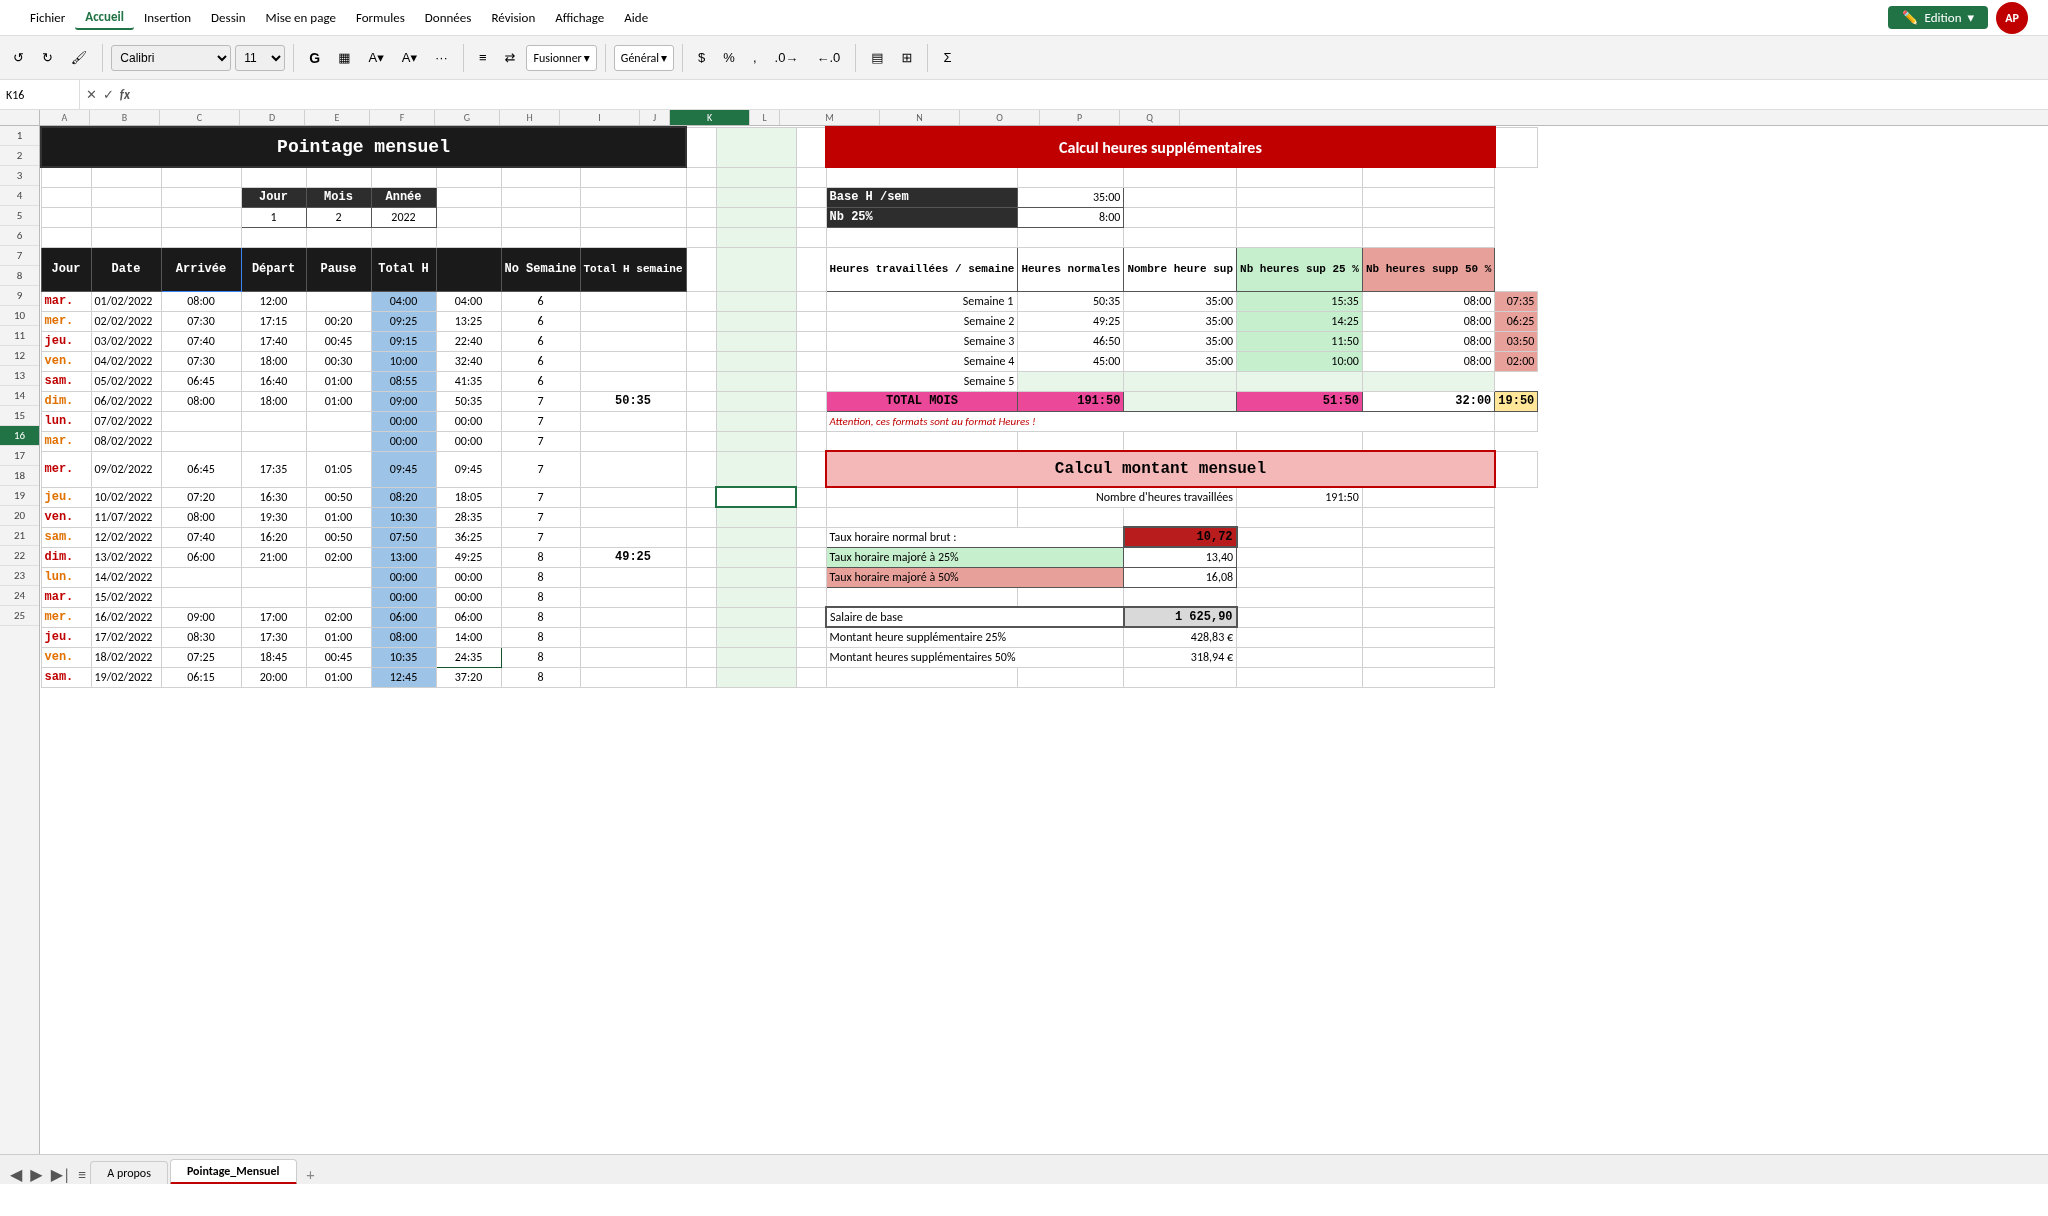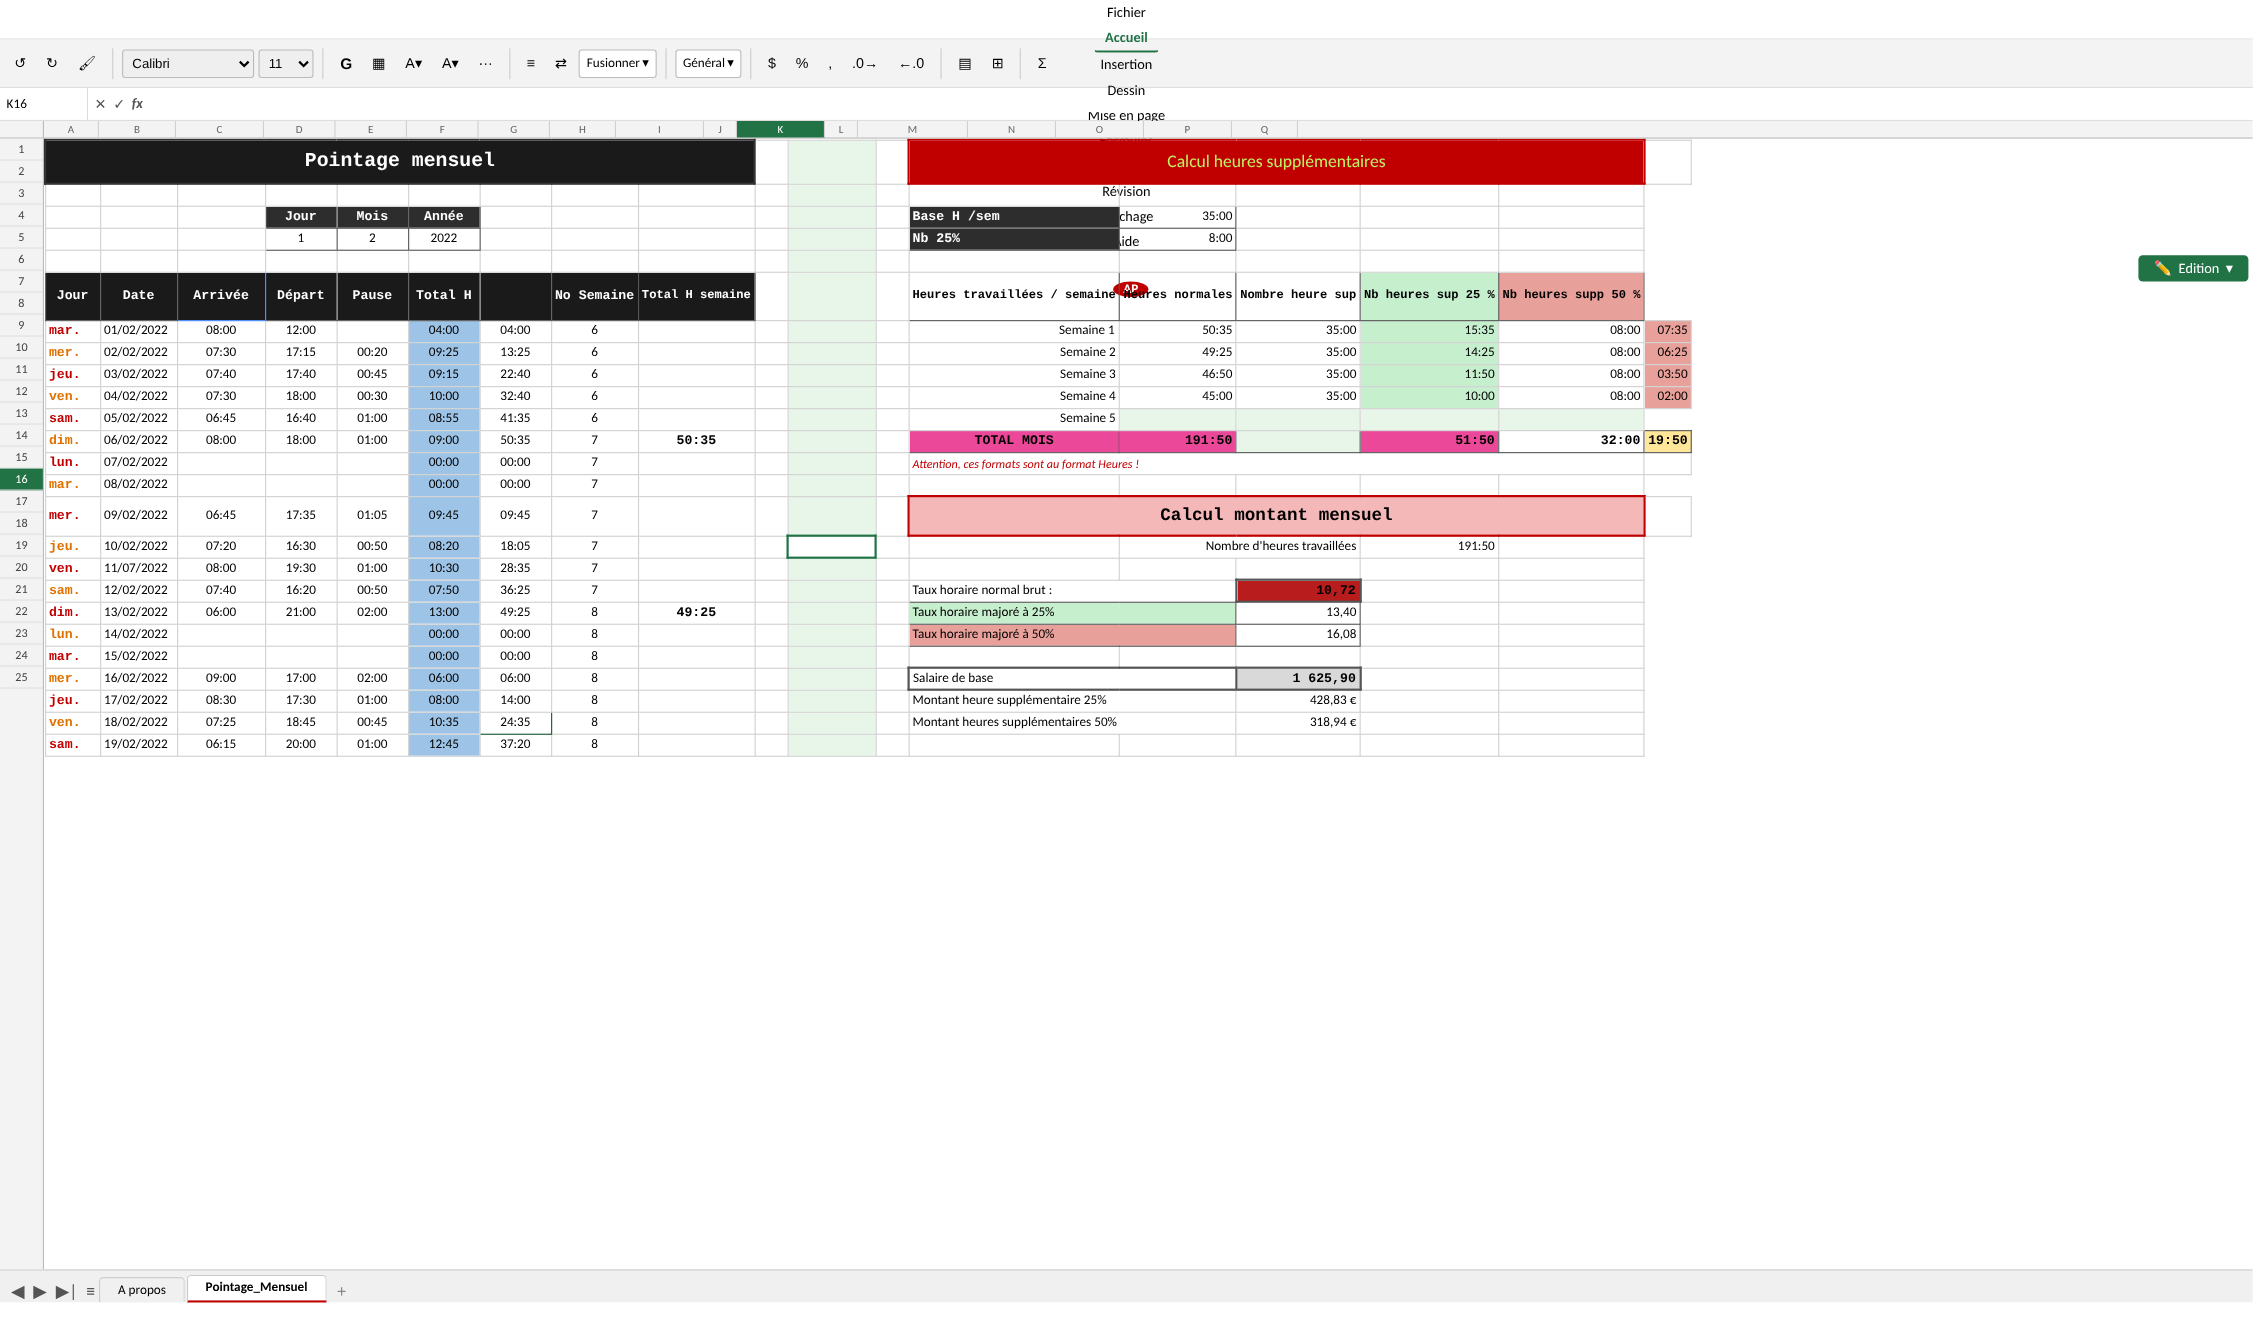--- a/index.html
+++ b/index.html
@@ -4,24 +4,23 @@
   <style>
     * { box-sizing: border-box; margin: 0; padding: 0; }
     body { font-family: 'Calibri', Arial, sans-serif; font-size: 13px; background: #fff; overflow: hidden; }
 
     
     #menubar {
       background: #fff;
       height: 36px;
       display: flex;
       align-items: center;
-      padding: 0 4px;
+      padding: 0 20px;
       border-bottom: 1px solid #ddd;
       font-size: 13px;
-      flex-direction: column;
     }
     .menu-item {
       padding: 4px 10px;
       cursor: pointer;
       border-radius: 3px;
     }
     .menu-item.active {
       color: #217346;
       font-weight: bold;
       border-bottom: 2px solid #217346;
@@ -200,21 +199,21 @@
     .tab-add { font-size: 16px; color: #888; cursor: pointer; padding: 0 8px; }
     .tab-nav { font-size: 16px; color: #555; cursor: pointer; padding: 0 4px; }
 
     
     .bg-black { background: #1a1a1a; color: white; }
     .bg-dark { background: #2d2d2d; color: white; }
     .bg-header { background: #1a1a1a; color: white; font-weight: bold; }
     .bg-yellow { background: #ec4899; }
     .bg-light-green { background: #c6efce; }
     .bg-light-orange { background: #ffe699; }
-    .bg-red-header { background: #c00000; color: #bef264; font-weight: normal; }
+    .bg-red-header { background: #c00000; color: #ffffff; font-weight: bold; }
     .bg-pink { background: #f4b8b8; }
     .align-center { text-align: center; }
     .align-right { text-align: right; }
     .bold { font-weight: bold; font-family: Liberation Mono, monospace; }
     .italic { font-style: italic; }
     .color-red { color: #c00000; }
     .color-orange { color: #e07000; }
     .font-large { font-size: 18px; }
     .bg-blue-col { background: #9dc3e6; }
     .bg-salmon { background: #e8a09a; }

